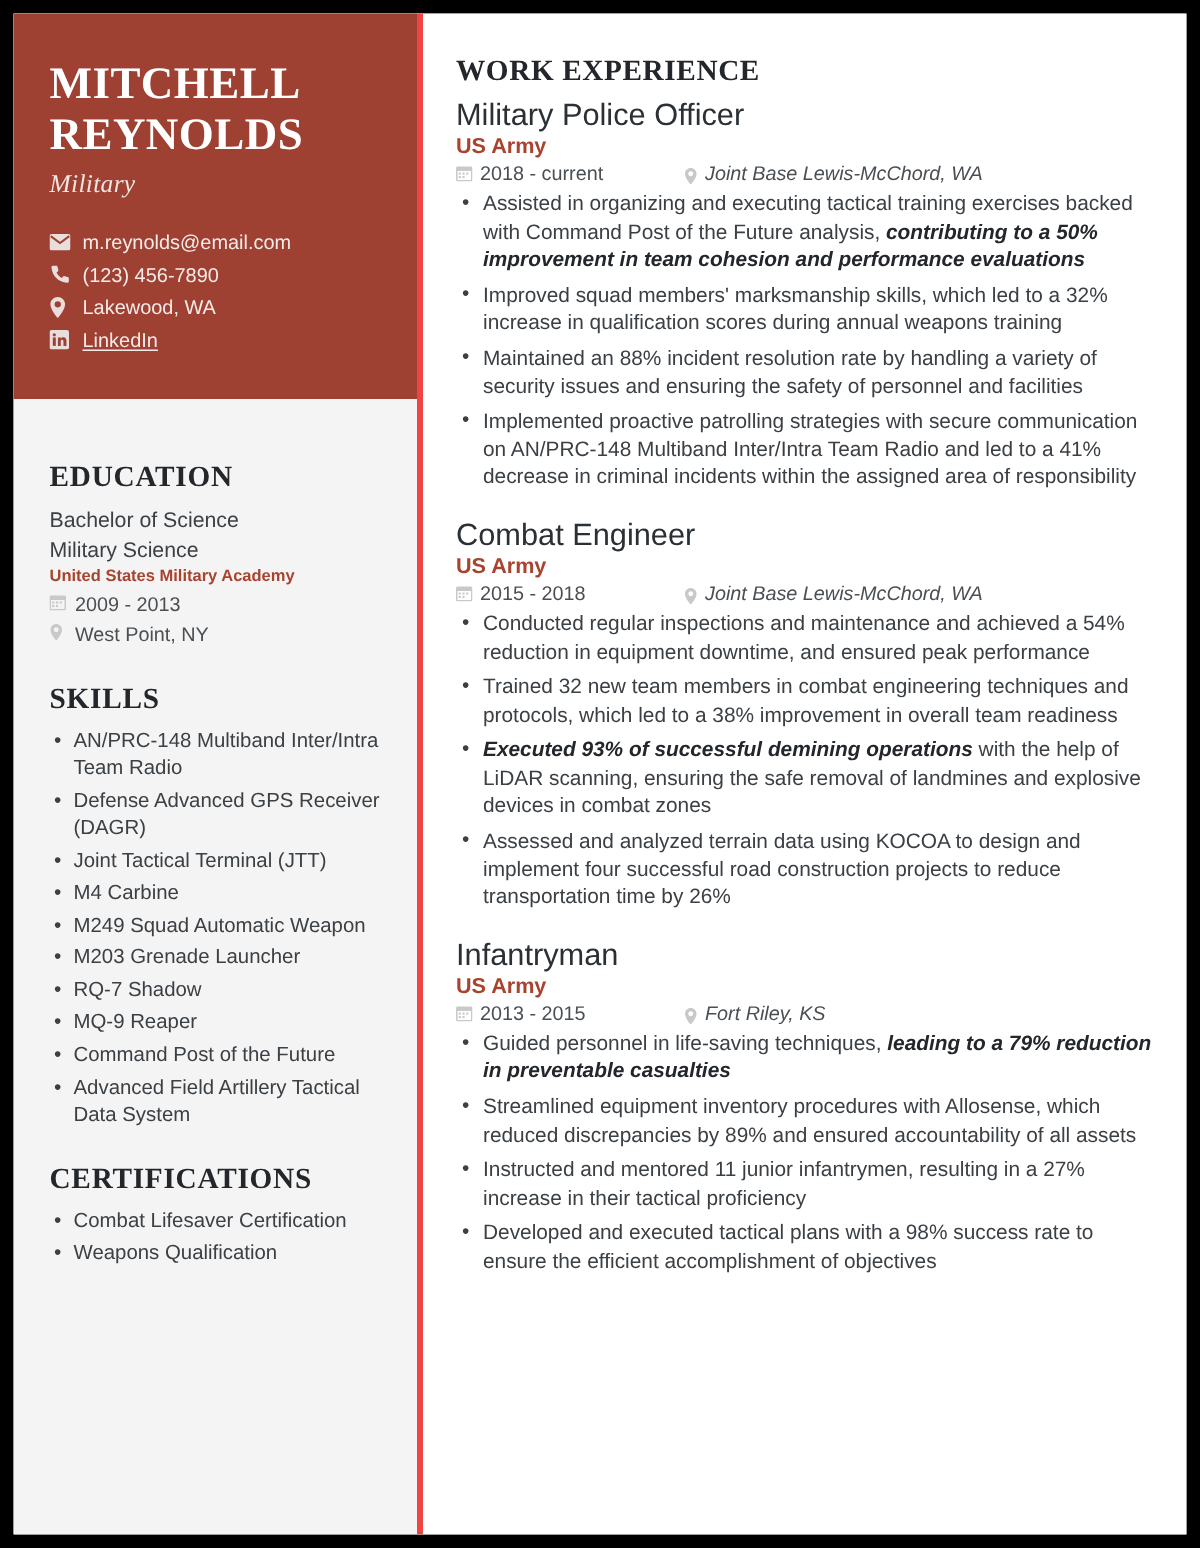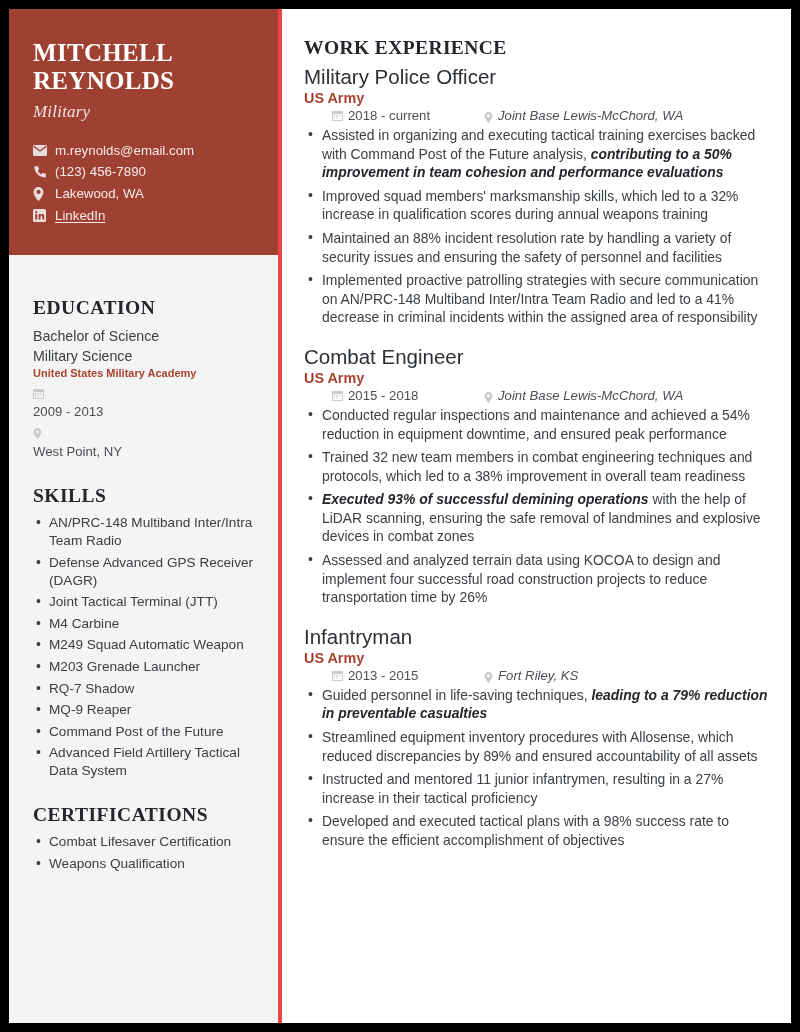--- a/index.html
+++ b/index.html
@@ -35,21 +35,21 @@
   }
 
   .sidebar-head {
     background: #9e4032;
     padding: 30px 24px 26px 24px;
   }
 
   .name {
     font-family: "Liberation Serif", serif;
     font-weight: bold;
-    font-size: 25px;
+    font-size: 30px;
     line-height: 1.13;
     color: #ffffff;
     letter-spacing: 0.3px;
     margin: 0 0 6px 0;
   }
   .name .nm-line { display: block; }
 
   .role {
     font-family: "Liberation Serif", serif;
     font-style: italic;
@@ -111,21 +111,20 @@
     line-height: 1.34;
     margin-bottom: 1px;
   }
   .meta-row {
     display: flex;
     align-items: flex-start;
     font-size: 13.2px;
     color: #4a4f54;
     line-height: 1.45;
     margin-top: 1px;
-    flex-direction: column;
   }
   .meta-row .mi {
     flex: 0 0 17px;
     width: 17px;
     display: flex;
     align-items: center;
     justify-content: flex-start;
     padding-top: 3px;
   }
 
@@ -183,21 +182,20 @@
     font-weight: bold;
     color: #a8432f;
     margin-bottom: 2px;
   }
   .job-meta {
     display: flex;
     align-items: center;
     font-size: 13.2px;
     color: #4a4f54;
     margin-bottom: 3px;
-    margin-left: 28px;
   }
   .job-meta .mi {
     display: inline-flex;
     align-items: center;
     margin-right: 5px;
   }
   .job-meta .jm-date {
     display: inline-flex;
     align-items: center;
     width: 152px;

